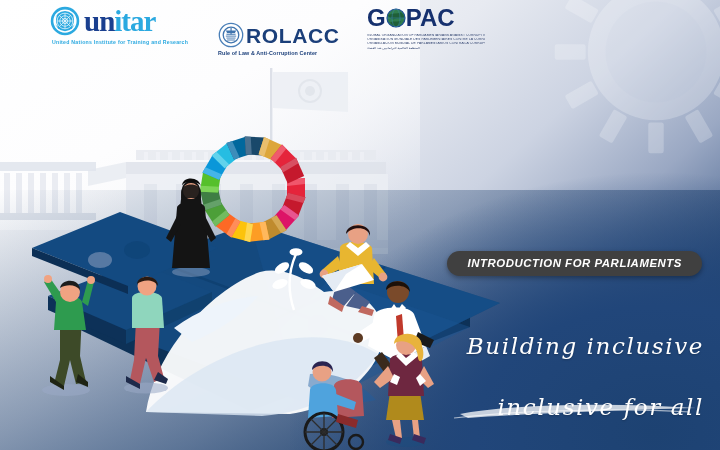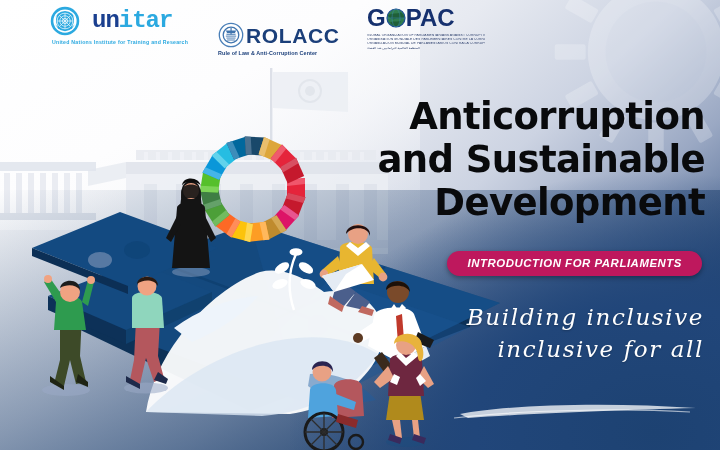--- a/index.html
+++ b/index.html
@@ -51,23 +51,23 @@
   .scene{position:absolute;inset:0;}
   .scene svg{position:absolute;display:block;}
 
   
   .logos{position:absolute;left:0;top:0;width:520px;height:56px;}
   .logo{position:absolute;display:flex;align-items:center;}
 
   .logo-unitar{left:50px;top:6px;}
   .un-emblem{width:30px;height:30px;flex:0 0 auto;}
   .unitar-word{
-    font-family:Liberation Mono, monospace;
-    font-size:24px;font-weight:700;letter-spacing:-1px;line-height:1;
-    margin-left:12px;
+    font-family:Liberation Serif, serif;
+    font-size:29px;font-weight:700;letter-spacing:-1px;line-height:1;
+    margin-left:4px;
   }
   .unitar-word .u{color:#1a3f8f;}
   .unitar-word .rest{color:#2ba9e0;}
   .unitar-tag{
     position:absolute;left:2px;top:33px;width:185px;
     font-size:5.2px;font-weight:700;color:#2ba9e0;letter-spacing:.25px;
     white-space:nowrap;
   }
 
   .logo-rolacc{left:218px;top:8px;margin-top:14px;}
@@ -103,38 +103,38 @@
     text-align:right;
     font-family:"DejaVu Sans", sans-serif;
     font-size:37px;font-weight:700;line-height:1.16;
     letter-spacing:-.6px;color:#090a0c;
   }
   .headline .ln{display:block;white-space:nowrap;}
 
   
   .pill{
     position:absolute;right:18px;top:251px;
-    background:#be185d;color:#fff;border-radius:16px;
+    background:#404040;color:#fff;border-radius:16px;
     padding:6px 20px 7px 20px;
     font-size:11.4px;font-weight:700;font-style:italic;
     letter-spacing:.55px;white-space:nowrap;
     box-shadow:0 2px 5px rgba(0,0,0,.35);
   }
 
   
   .script{
     position:absolute;right:16px;top:302px;width:300px;
     text-align:right;color:#fff;
     font-family:"DejaVu Serif", serif;
     font-style:italic;font-weight:400;
     font-size:23px;line-height:1.38;
     letter-spacing:1.6px;
     text-shadow:0 1px 2px rgba(0,0,0,.25);
   }
-  .script .sl{display:block;white-space:nowrap;}
+  .script .sl{display:block;white-space:nowrap;margin-top:29px;}
   .swoosh{position:absolute;right:18px;top:398px;width:250px;height:24px;}
   .swoosh svg{width:100%;height:100%;display:block;}
 </style>
 </head>
 <body>
 
 <div id="poster">
 
   <div class="bg-base"></div>
   <div class="bg-topleft-white"></div>
@@ -526,25 +526,20 @@
       </span>
       <span class="gopac-tag">
         <span>GLOBAL ORGANIZATION OF PARLIAMENTARIANS AGAINST CORRUPTION</span>
         <span>ORGANISATION MONDIALE DES PARLEMENTAIRES CONTRE LA CORRUPTION</span>
         <span>ORGANIZACION MUNDIAL DE PARLAMENTARIOS CONTRA LA CORRUPCION</span>
         <span>المنظمة العالمية للبرلمانيين ضد الفساد</span>
       </span>
     </div>
   </div>
 
-  <div class="headline">
-    <span class="ln">Anticorruption</span>
-    <span class="ln">and Sustainable</span>
-    <span class="ln">Development</span>
-  </div>
 
   <div class="pill">INTRODUCTION FOR PARLIAMENTS</div>
 
   <div class="script">
     <span class="sl">Building inclusive</span>
     <span class="sl">inclusive for all</span>
   </div>
 
   <div class="swoosh">
     <svg viewBox="0 0 250 24" preserveAspectRatio="none">

